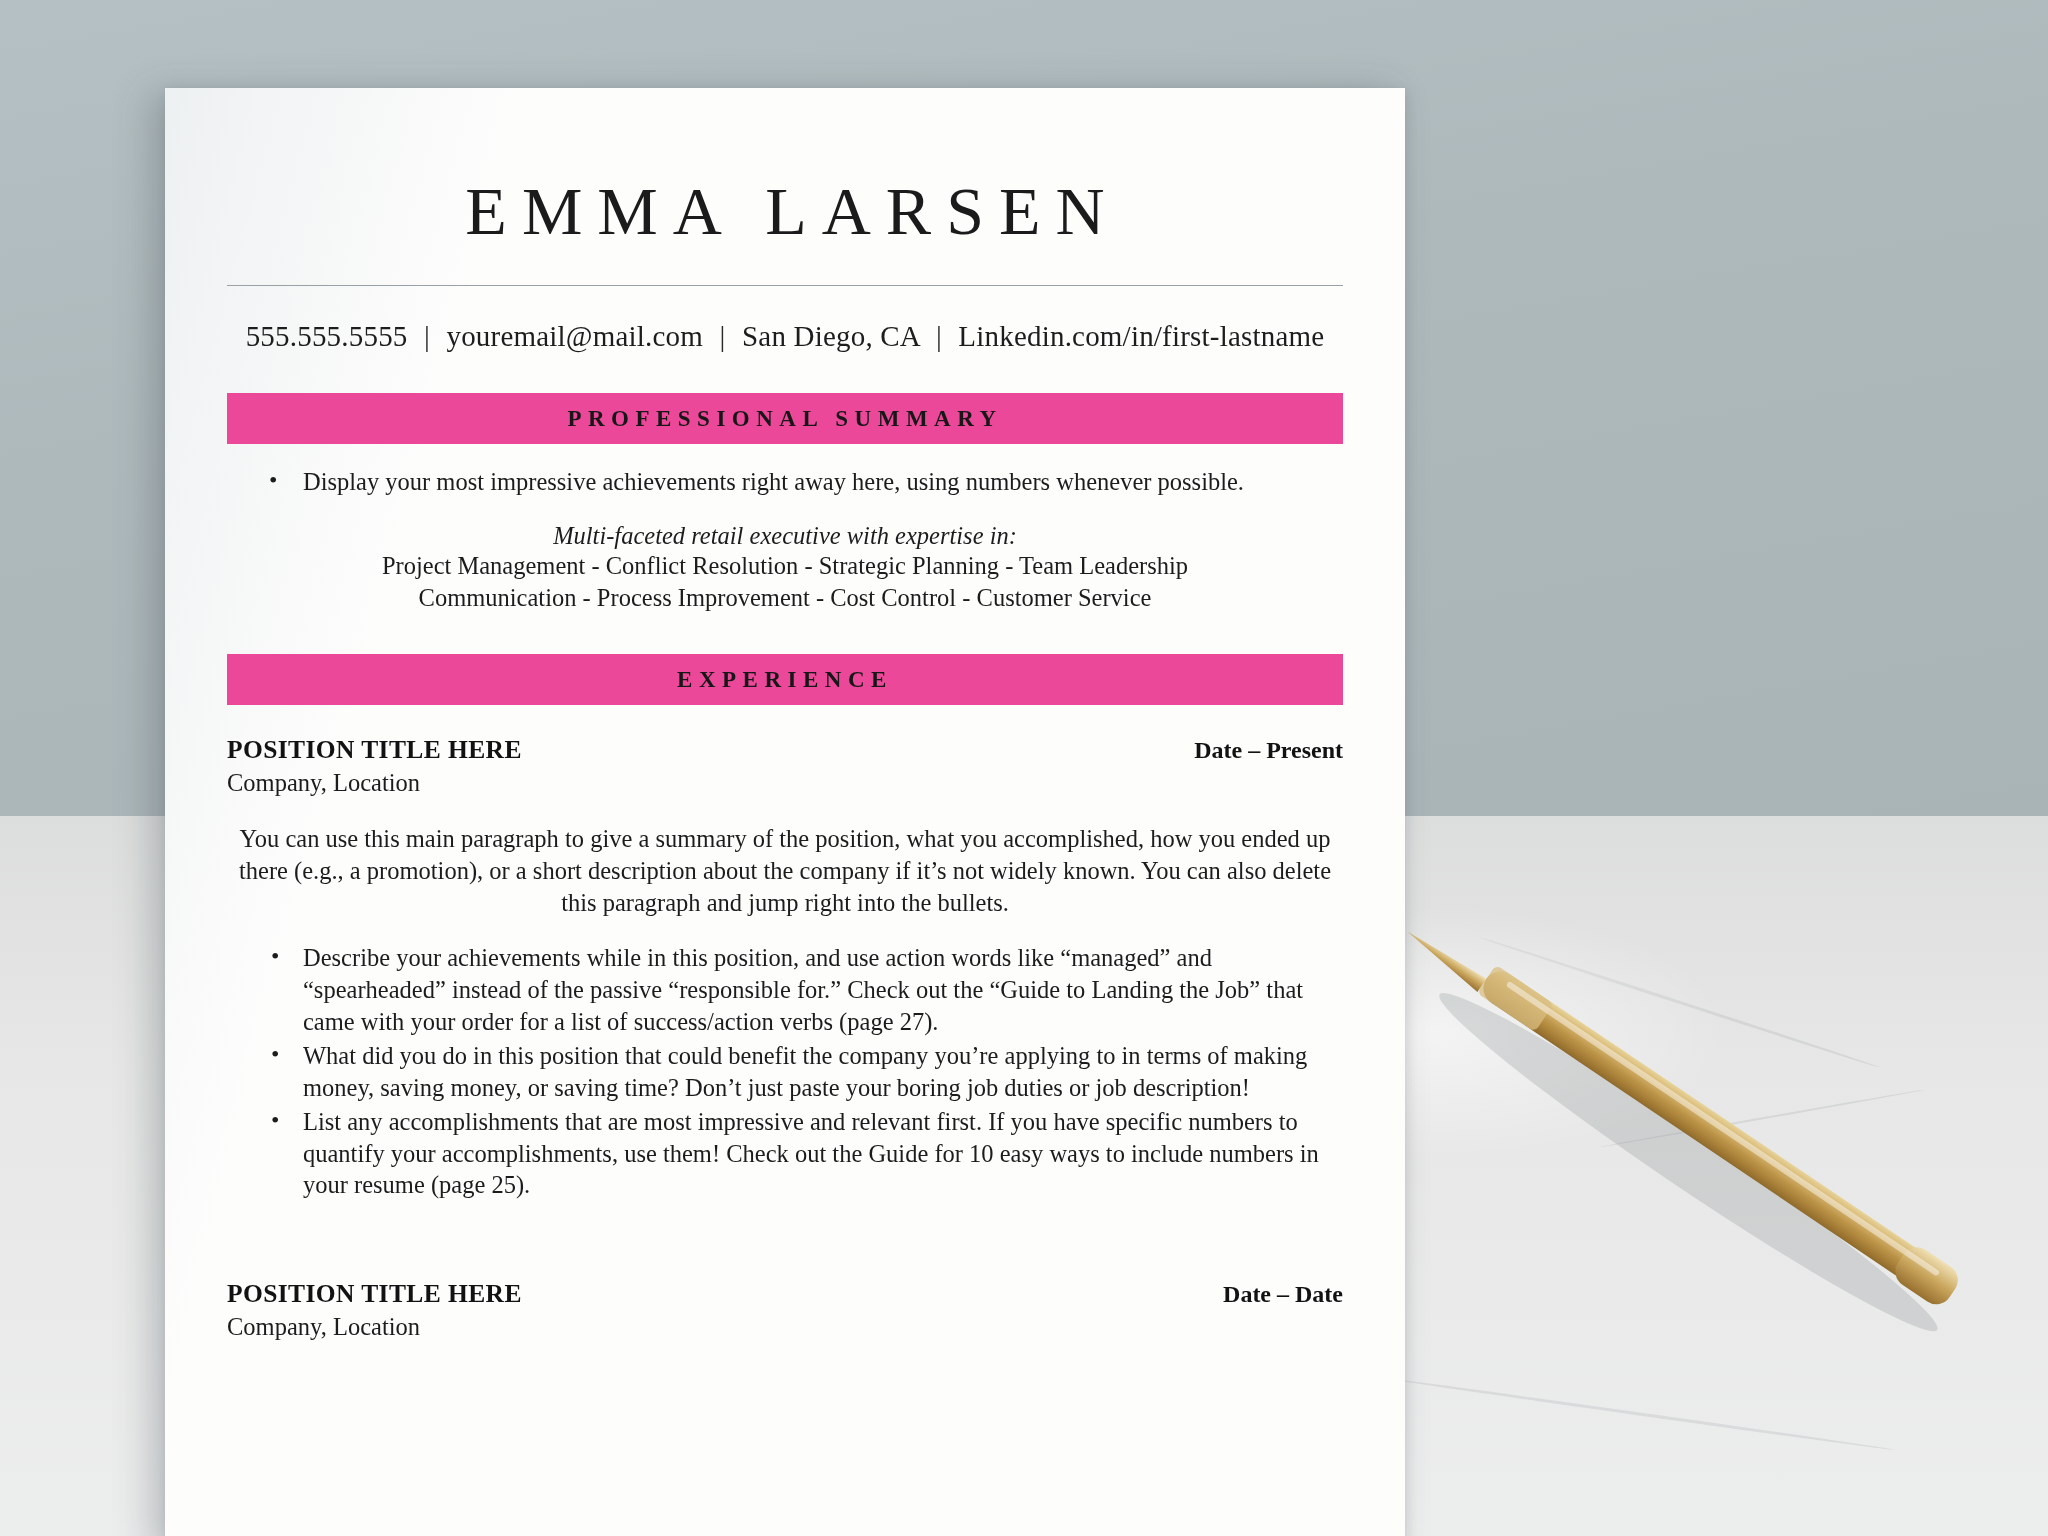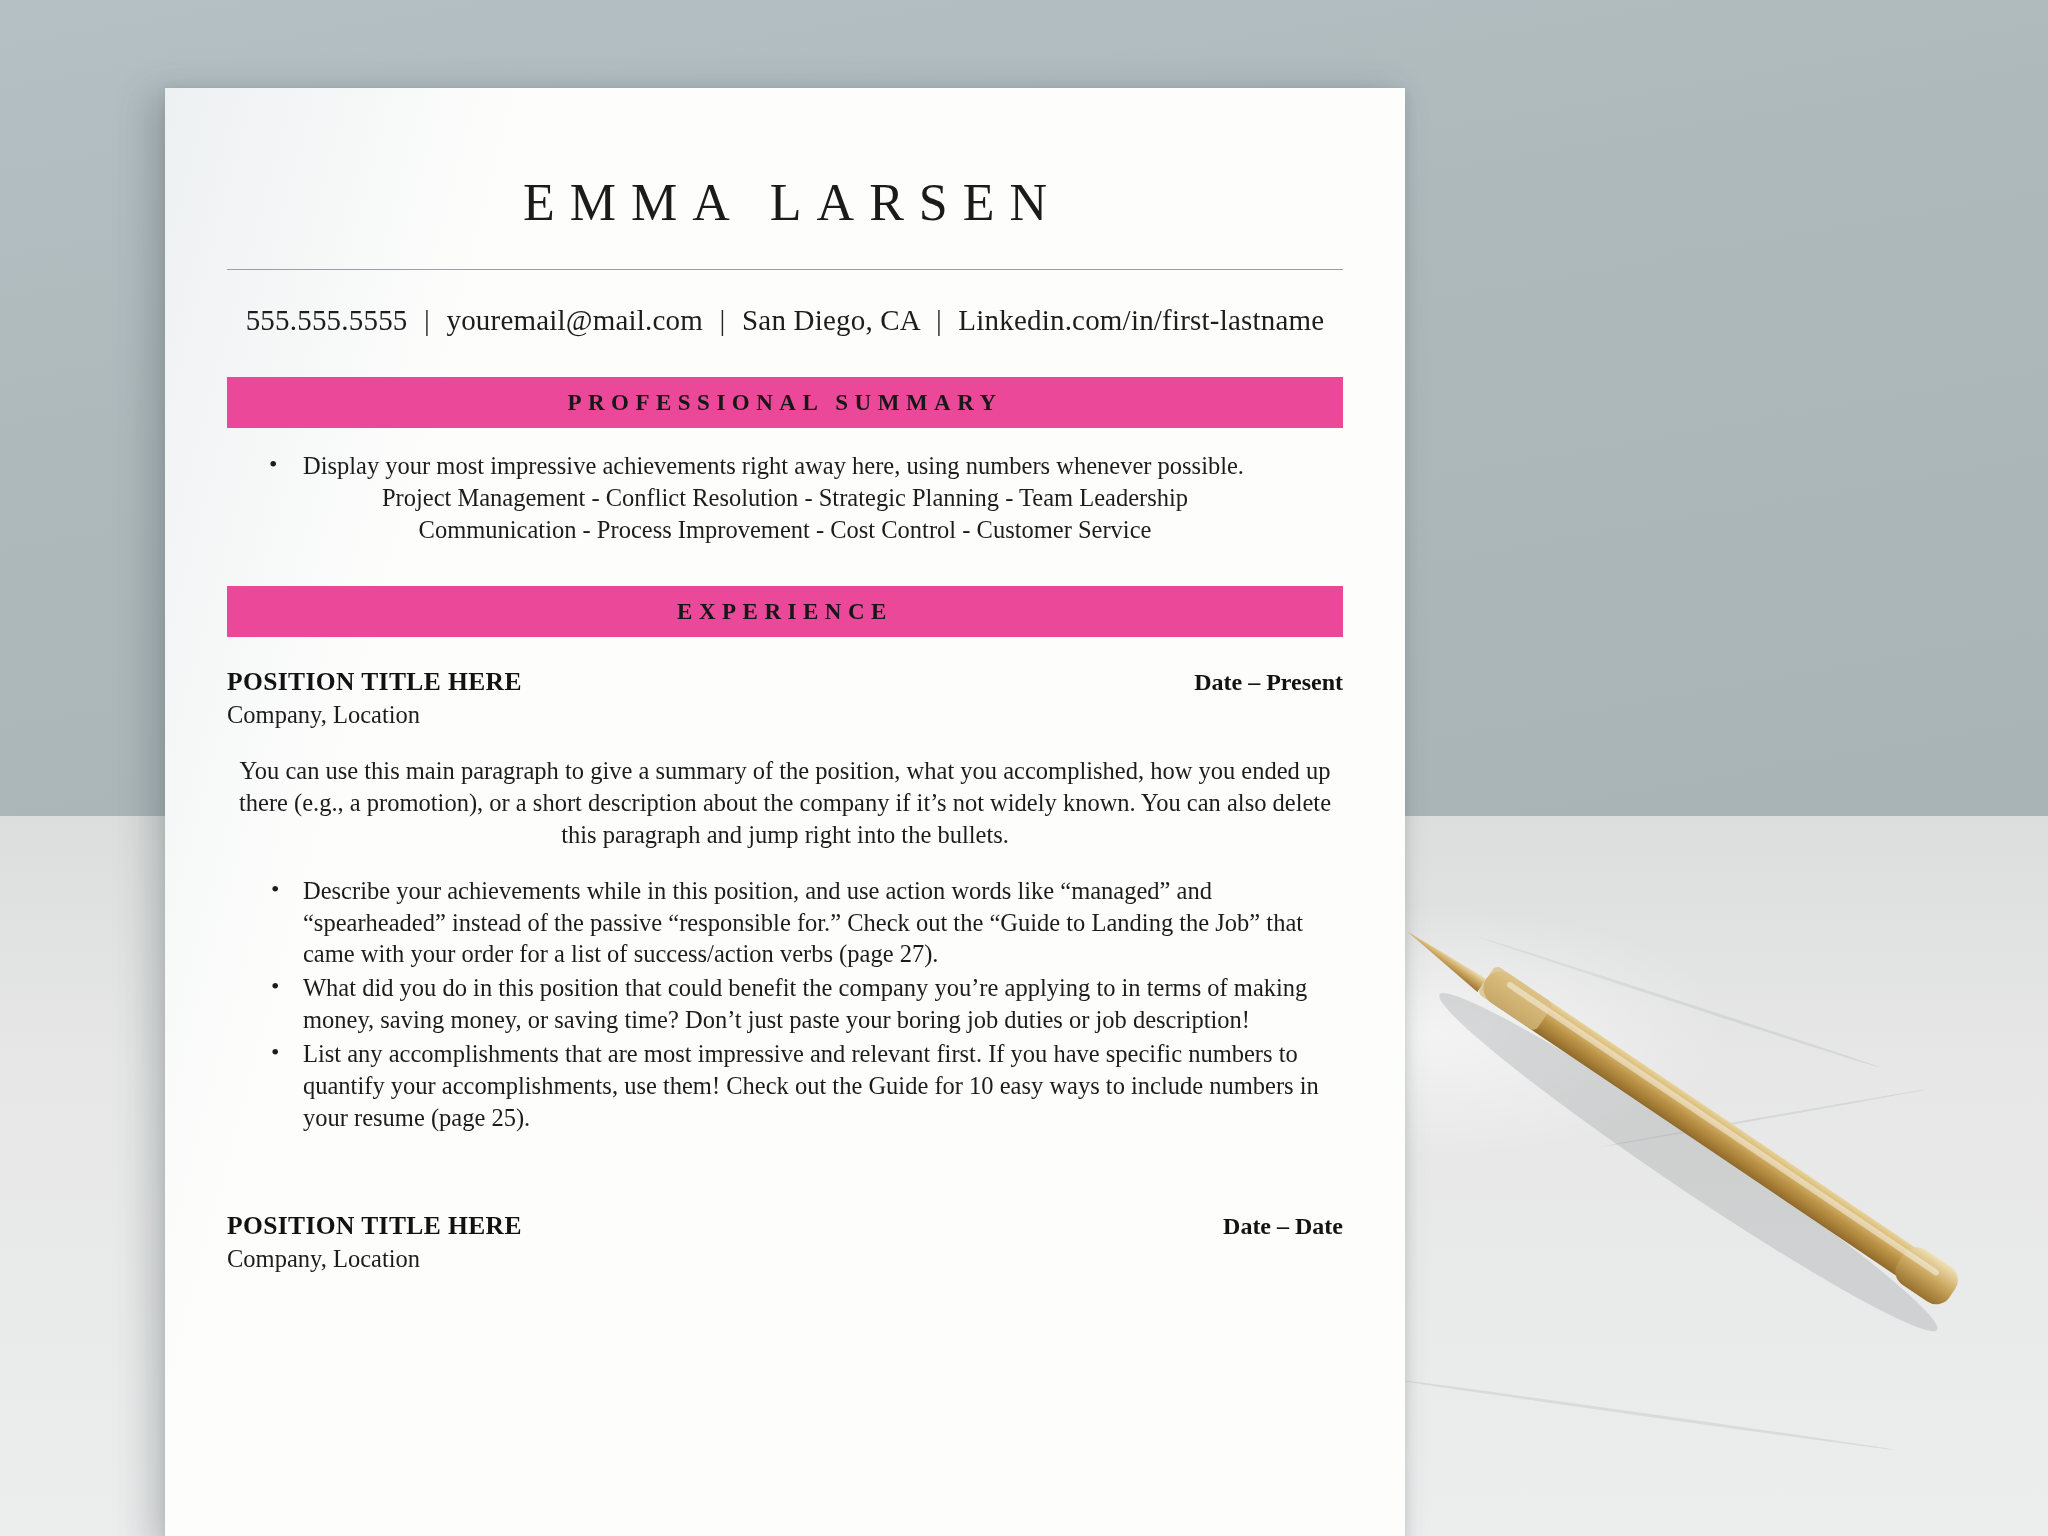--- a/index.html
+++ b/index.html
@@ -78,21 +78,21 @@
 
   .page-inner {
     padding: 0 62px;
     position: relative;
     z-index: 2;
   }
 
   
   .cand-name {
     text-align: center;
-    font-size: 52px;
+    font-size: 68px;
     letter-spacing: 15px;
     font-weight: 400;
     color: #1b1b1b;
     padding-top: 88px;
     padding-left: 15px;
     line-height: 1.05;
     white-space: nowrap;
   }
   .name-rule {
     border-bottom: 1.5px solid #9aa1a6;
@@ -263,20 +263,21 @@
       <span class="contact-sep">|</span>
       <span>Linkedin.com/in/first-lastname</span>
     </div>
 
     <div class="section-band">PROFESSIONAL SUMMARY</div>
 
     <ul class="bullets">
       <li>Display your most impressive achievements right away here, using numbers whenever possible.</li>
     </ul>
 
+    <div class="tagline">Multi-faceted retail executive with expertise in:</div>
 
     <div class="skills-block">
       <div class="skills-line">Project Management - Conflict Resolution - Strategic Planning - Team Leadership</div>
       <div class="skills-line">Communication - Process Improvement - Cost Control - Customer Service</div>
     </div>
 
     <div class="section-band">EXPERIENCE</div>
 
     <div>
       <div class="job-head">

